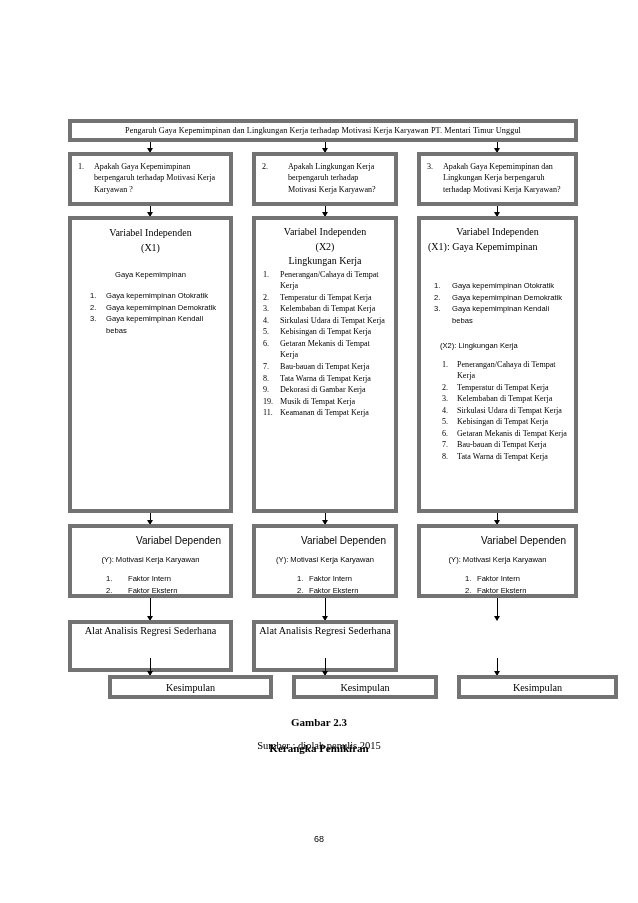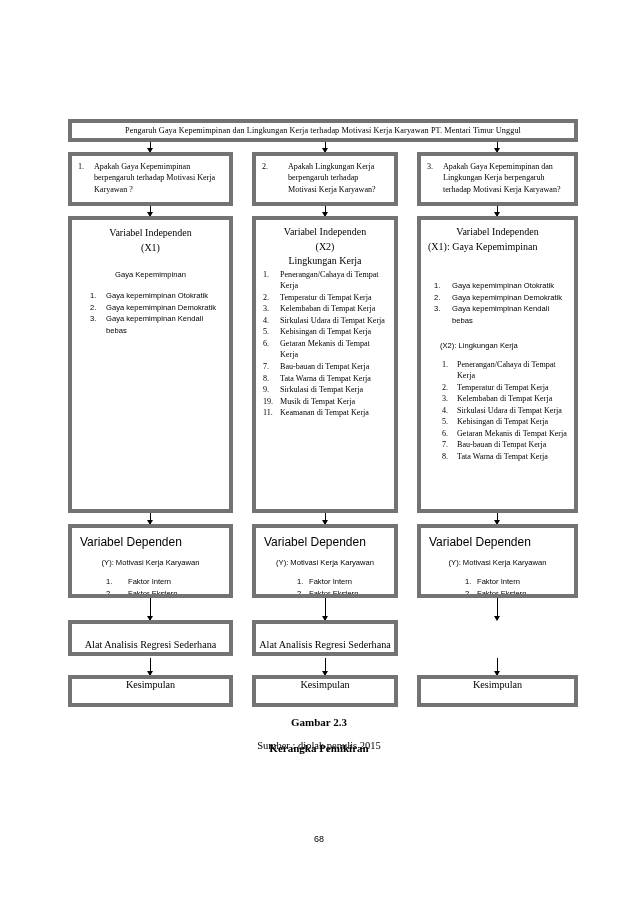--- a/index.html
+++ b/index.html
@@ -102,22 +102,22 @@
     margin-left: 12px;
   }
 
   
   .dv-box { top: 524px; height: 74px; padding: 7px 8px 0 8px; }
   .dv1 { left: 68px;  width: 165px; }
   .dv2 { left: 252px; width: 146px; }
   .dv3 { left: 417px; width: 161px; }
   .dv-head {
     font-family: "Liberation Sans", sans-serif;
-    font-size: 12px;
-    text-align: left;
+    font-size: 10px;
+    text-align: right;
   }
   .dv-sub {
     font-family: "Liberation Sans", sans-serif;
     font-size: 7.6px;
     text-align: center;
     margin-top: 9px;
   }
   .dv-list {
     font-family: "Liberation Sans", sans-serif;
     font-size: 7.6px;
@@ -125,30 +125,30 @@
     margin-top: 9px;
   }
   .dv1 .dv-list { padding-left: 26px; }
   .dv2 .dv-list { padding-left: 33px; }
   .dv3 .dv-list { padding-left: 36px; }
   .dv-list .row { display: flex; }
   .dv1 .dv-list .row .n { flex: 0 0 22px; }
   .dv-list .row .n { flex: 0 0 12px; }
 
   
-  .an-box { top: 620px; height: 36px;
-            display: flex; align-items: flex-end; justify-content: center; }
+  .an-box { top: 620px; height: 52px;
+            display: flex; align-items: flex-start; justify-content: center; }
   .an1 { left: 68px;  width: 165px; }
   .an2 { left: 252px; width: 146px; }
   .an3 { left: 417px; width: 161px; }
   .an-box .t { font-size: 10.2px; line-height: 1.35; text-align: center; }
 
   
-  .cn-box { top: 675px; height: 32px;
-            display: flex; align-items: flex-start; justify-content: center; }
+  .cn-box { top: 675px; height: 24px;
+            display: flex; align-items: center; justify-content: center; margin-left: 40px; }
   .cn1 { left: 68px;  width: 165px; }
   .cn2 { left: 252px; width: 146px; }
   .cn3 { left: 417px; width: 161px; }
   .cn-box .t { font-size: 10.2px; }
 
   
   .arrow {
     position: absolute;
     width: 1px;
     background: #000;
@@ -274,21 +274,21 @@
       <li>
           <span class="n">7.</span>
           <span class="v">Bau-bauan di Tempat Kerja</span>
         </li>
       <li class="just">
           <span class="n">8.</span>
           <span class="v">Tata Warna di Tempat Kerja</span>
         </li>
       <li>
           <span class="n">9.</span>
-          <span class="v">Sirkulasi di Tempat Kerja</span>
+          <span class="v">Dekorasi di Gambar Kerja</span>
         </li>
       <li>
           <span class="n">19.</span>
           <span class="v">Musik di Tempat Kerja</span>
         </li>
       <li>
           <span class="n">11.</span>
           <span class="v">Keamanan di Tempat Kerja</span>
         </li>
     </ol>

